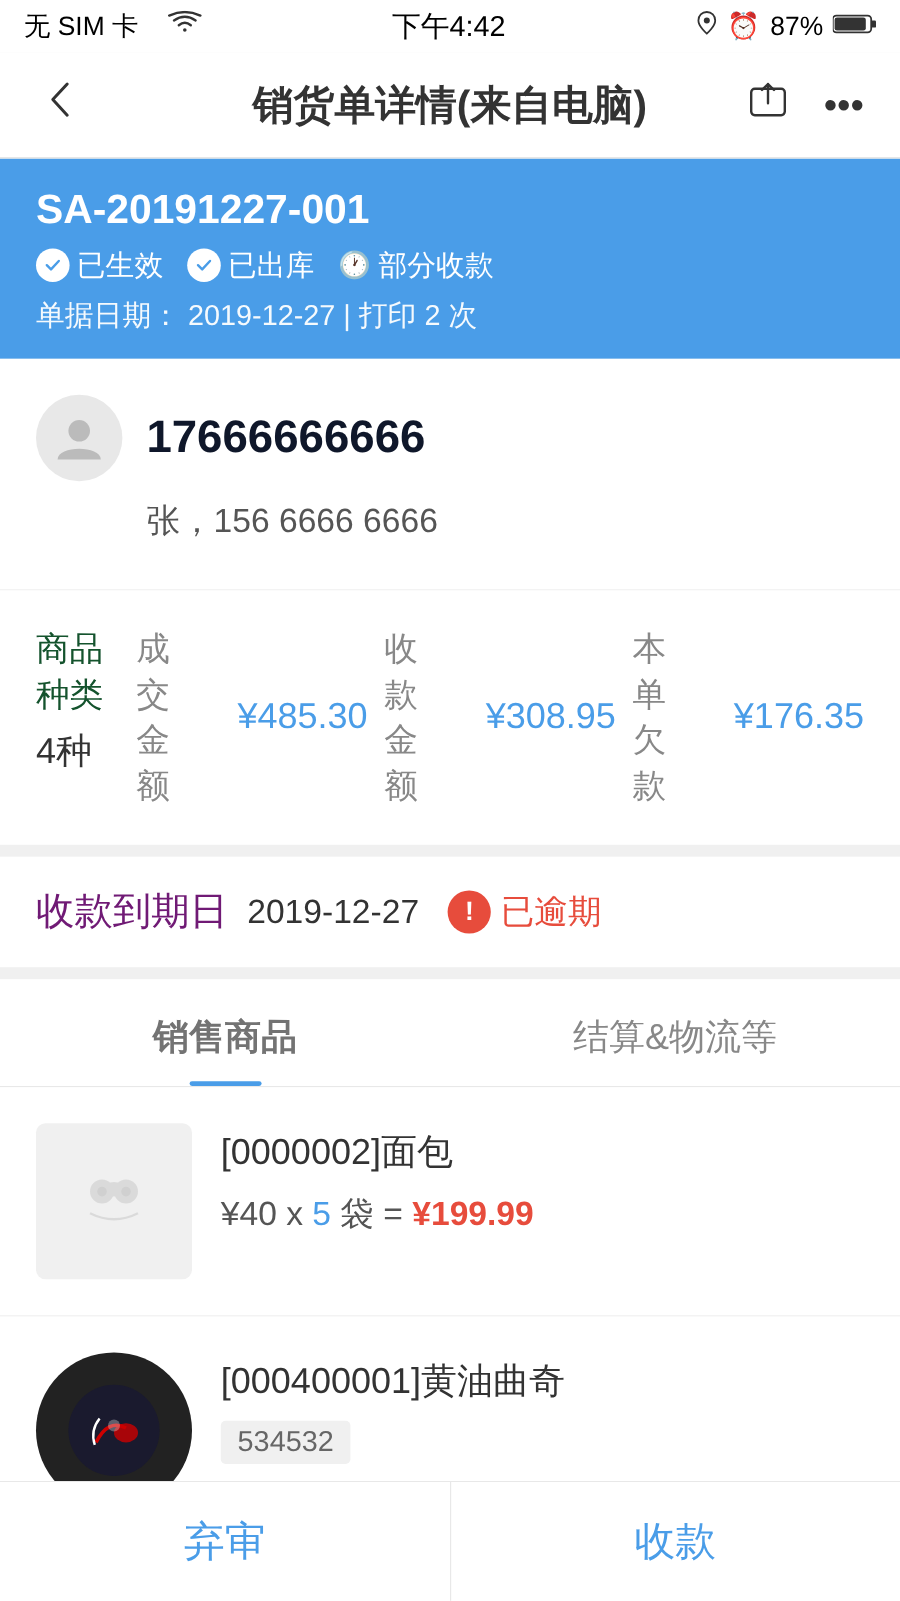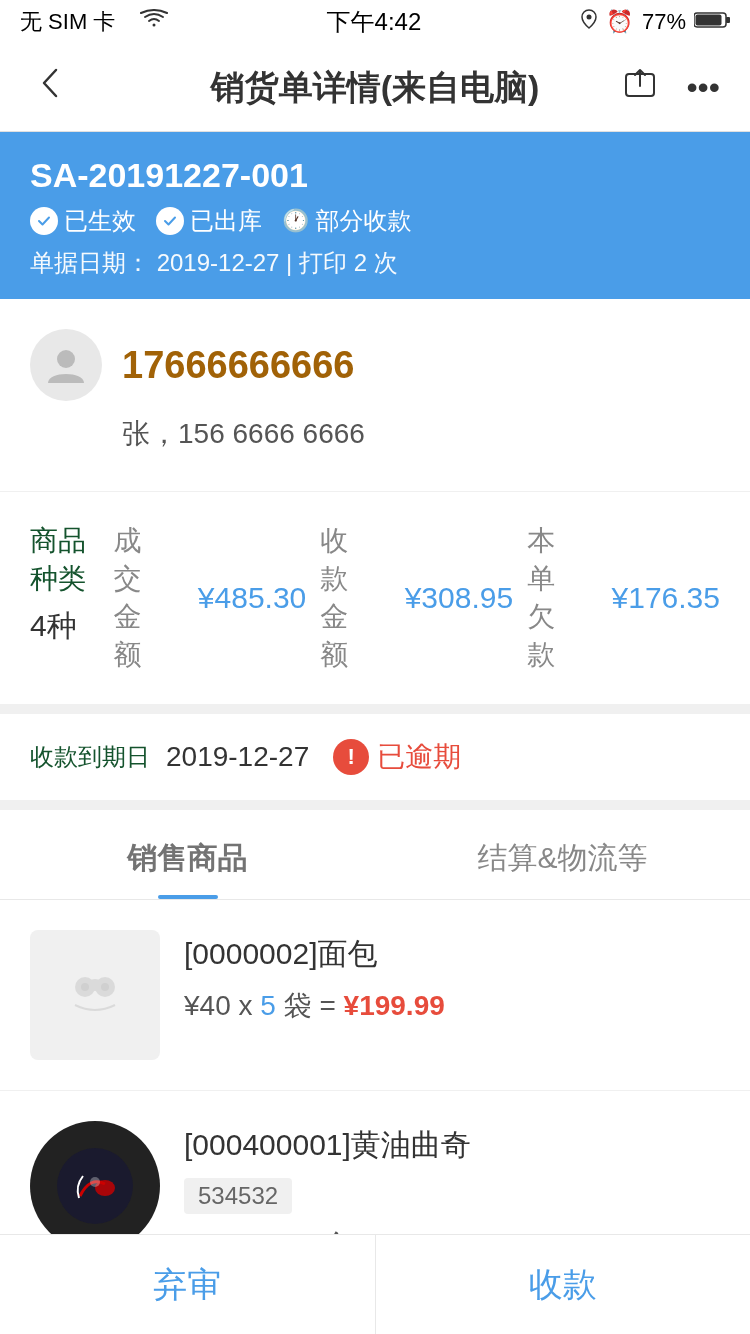--- a/index.html
+++ b/index.html
@@ -144,21 +144,21 @@
       justify-content: center;
       flex-shrink: 0;
     }
     .avatar svg {
       width: 44px;
       height: 44px;
     }
     .customer-phone {
       font-size: 38px;
       font-weight: 600;
-      color: #a16207;
+      color: #0f172a;
       text-align: right;
     }
     .customer-name {
       font-size: 28px;
       color: #555;
       margin-left: 92px;
       margin-bottom: 14px;
     }
     .customer-meta {
       display: flex;
@@ -230,22 +230,22 @@
     
     .due-section {
       background: #fff;
       padding: 24px 30px;
       border-bottom: 10px solid #f0f0f0;
       display: flex;
       align-items: center;
       gap: 16px;
     }
     .due-label {
-      font-size: 24px;
-      color: #14532d;
+      font-size: 32px;
+      color: #701a75;
       text-align: center;
     }
     .due-date {
       font-size: 28px;
       color: #333;
     }
     .overdue-badge {
       display: flex;
       align-items: center;
       gap: 8px;
@@ -416,21 +416,21 @@
   </div>
   <div class="status-center">下午4:42</div>
   <div class="status-right">
     <span>
       <svg width="20" height="22" viewBox="0 0 20 22" fill="none">
         <path d="M10 2 C6 2 3 5 3 9 C3 14 10 20 10 20 C10 20 17 14 17 9 C17 5 14 2 10 2Z" stroke="#333" stroke-width="1.5" fill="none"></path>
         <circle cx="10" cy="9" r="2.5" fill="#333"></circle>
       </svg>
     </span>
     <span>⏰</span>
-    <span>77%</span>
+    <span>87%</span>
     <span>
       <svg width="36" height="18" viewBox="0 0 36 18">
         <rect x="0" y="2" width="32" height="14" rx="3" ry="3" stroke="#333" stroke-width="1.5" fill="none"></rect>
         <rect x="32" y="6" width="4" height="6" rx="1" fill="#333"></rect>
         <rect x="1.5" y="3.5" width="26" height="11" rx="2" fill="#333"></rect>
       </svg>
     </span>
   </div>
 </div>
 

